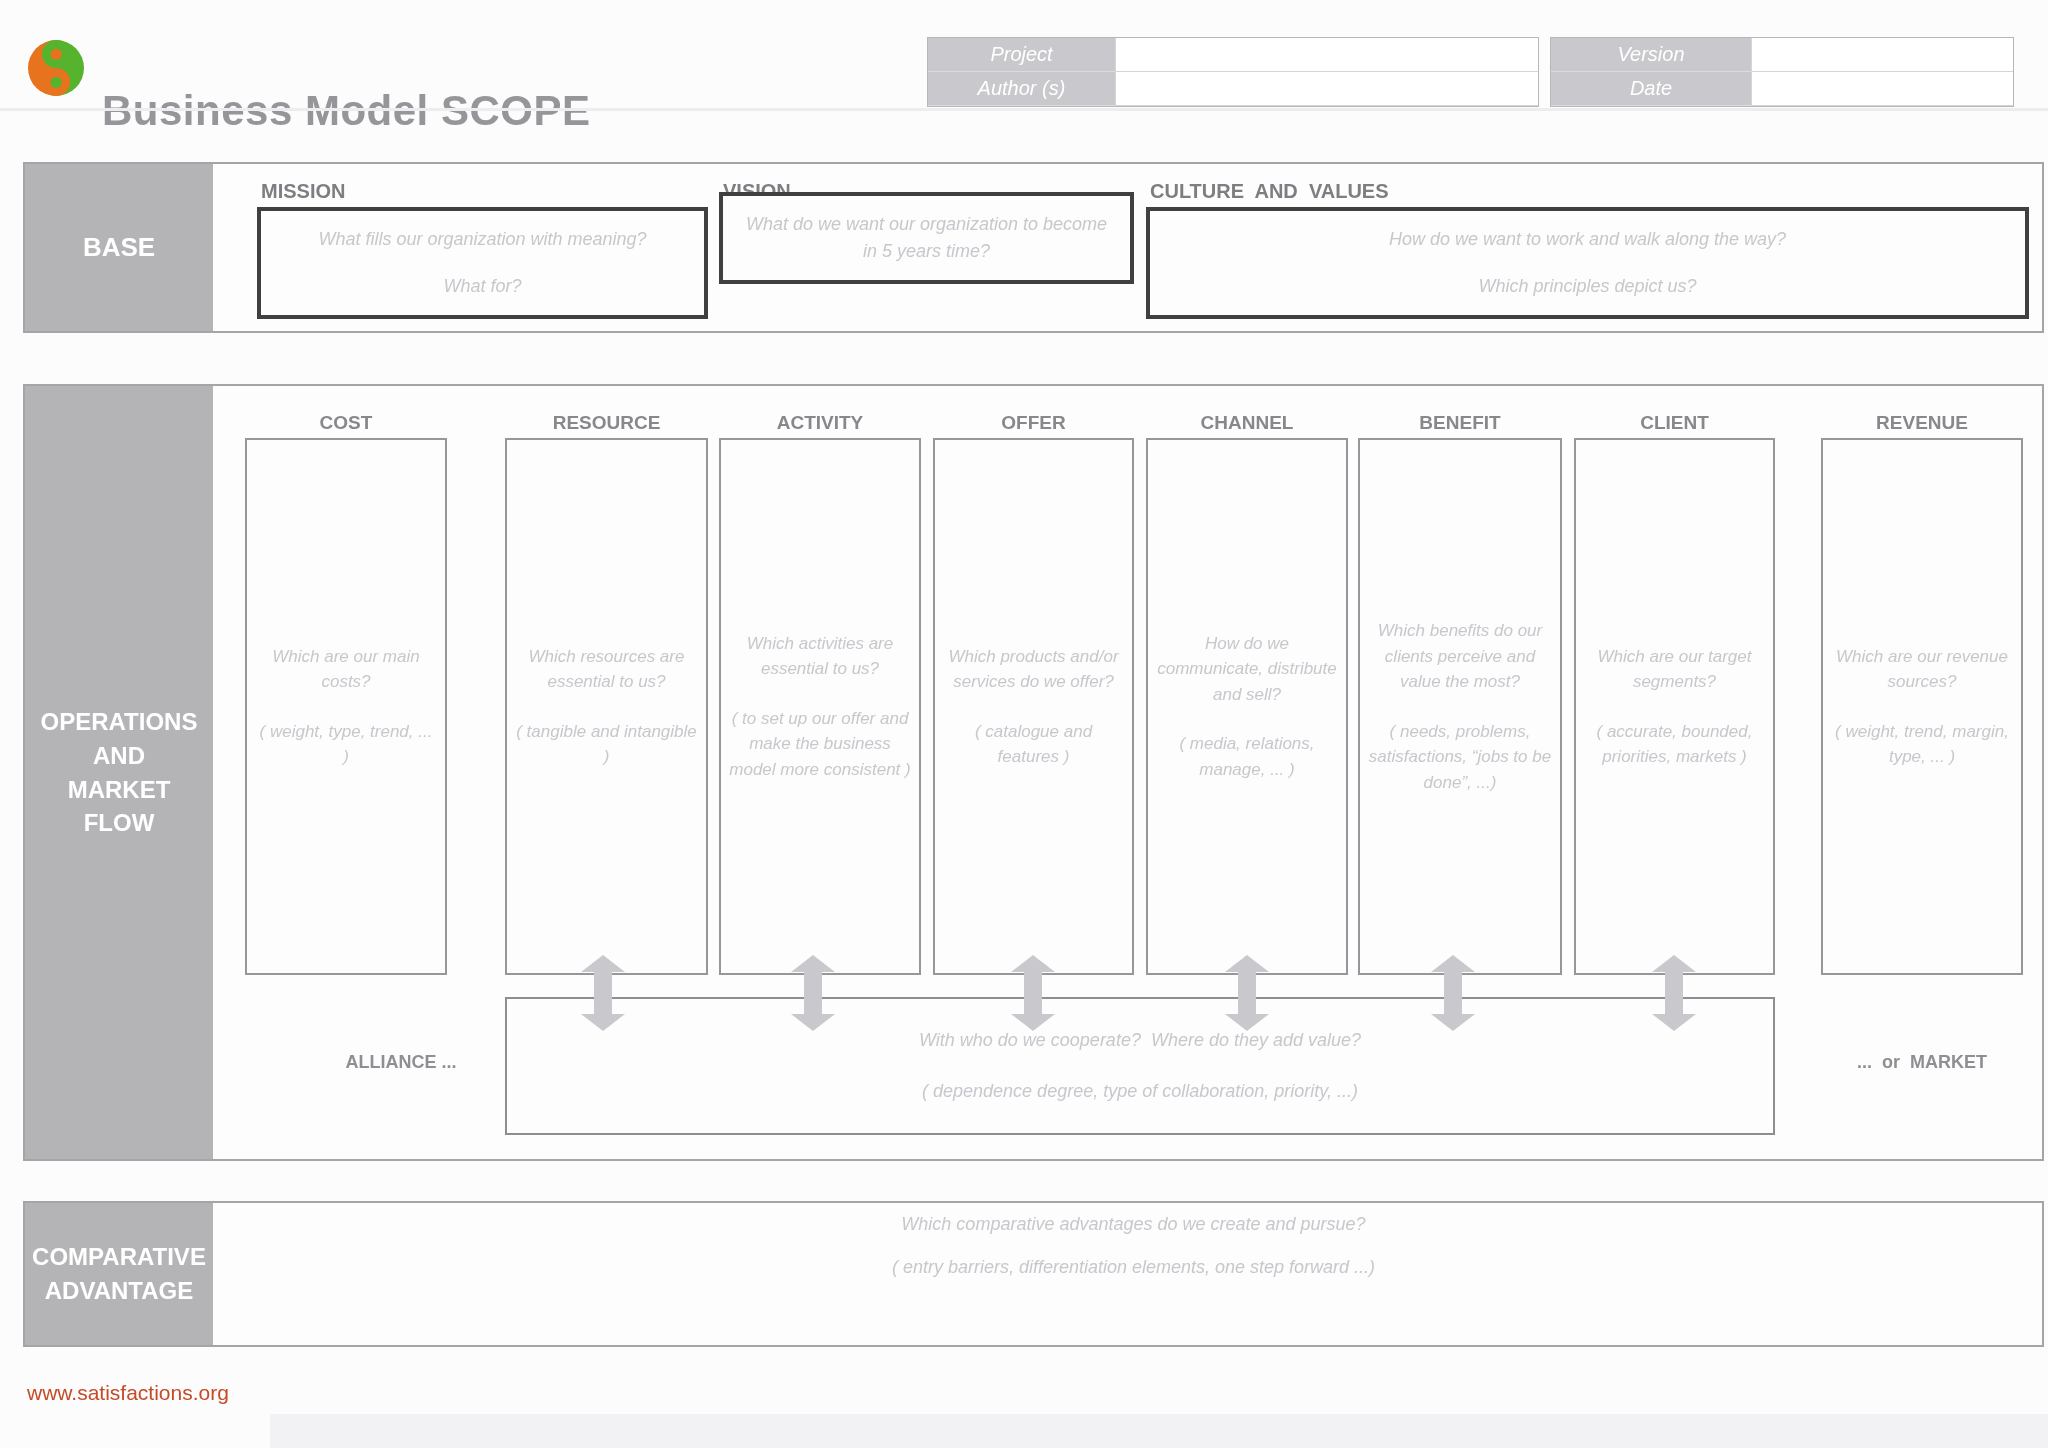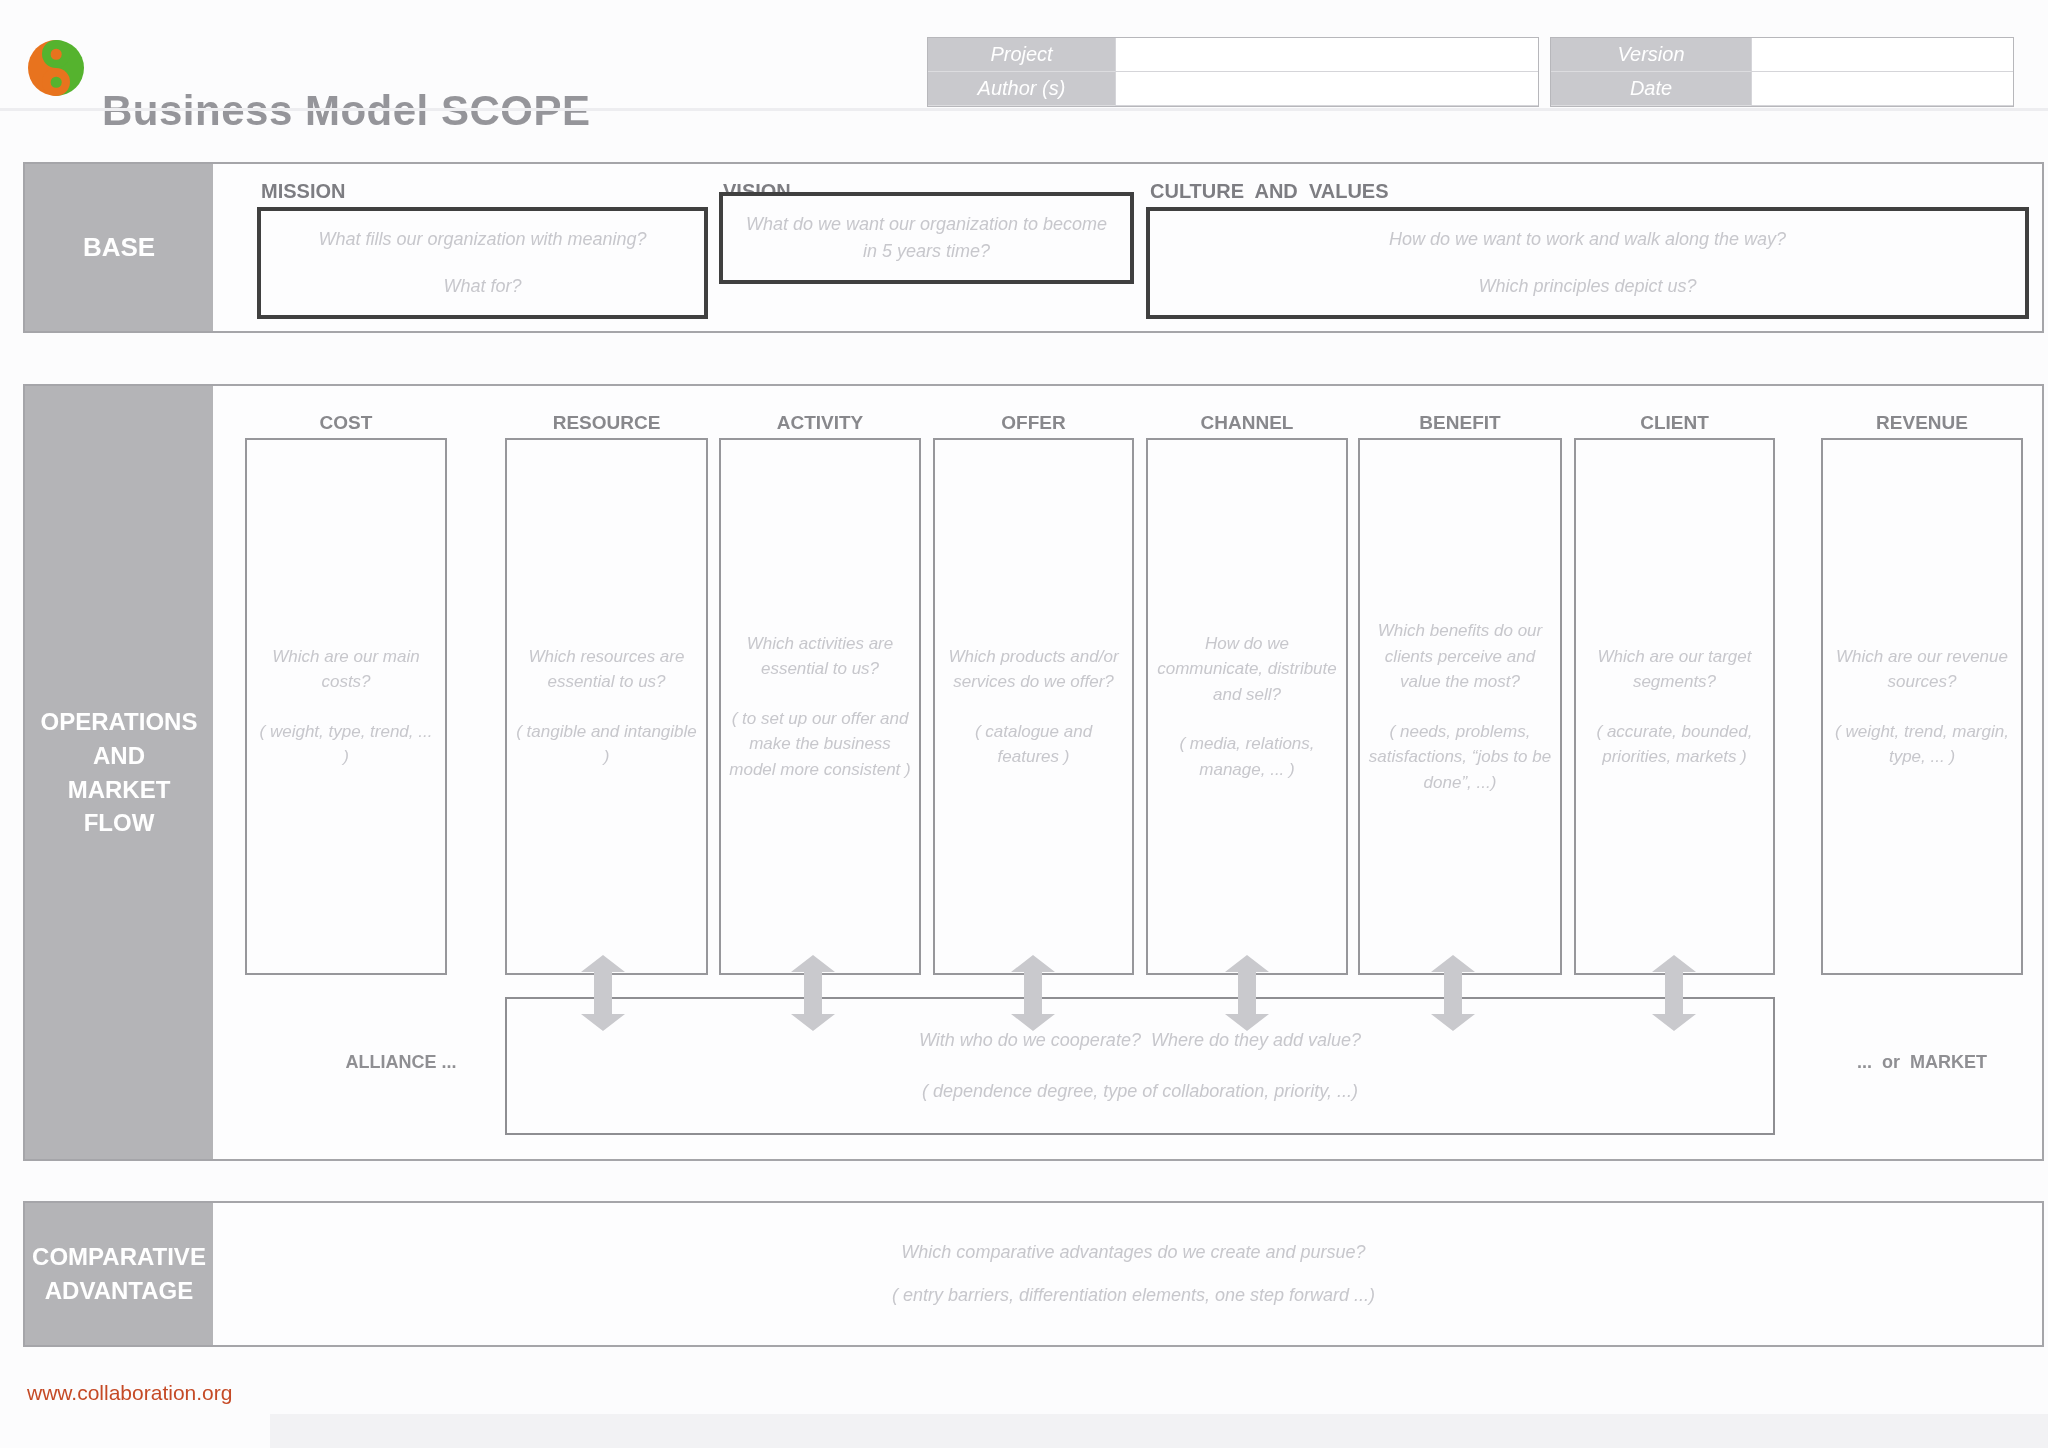--- a/index.html
+++ b/index.html
@@ -66,21 +66,21 @@
   .alliance-box .ph{white-space:pre;margin:12px 0;}
   .flow-label{position:absolute;top:666px;font-weight:bold;font-size:18px;color:#8f8f93;
               text-align:center;white-space:pre;}
   .lbl-alliance{left:276px;width:200px;}
   .lbl-rivalry{left:1796px;width:202px;}
   .arrow{position:absolute;top:569px;width:44px;height:76px;z-index:2;}
   .arrow svg{display:block;width:100%;height:100%;}
 
   
   .comp-text{position:absolute;left:188px;right:0;top:0;bottom:0;display:flex;flex-direction:column;
-             align-items:center;justify-content:center;text-align:center;padding-left:12px;}
+             align-items:center;justify-content:flex-start;text-align:center;padding-left:12px;}
   .comp-text .ph{white-space:pre;margin:8px 0;}
 
   .footer-link{position:absolute;left:27px;top:1381px;font-size:21px;color:#c54a26;text-decoration:none;}
   .bottom-strip{position:absolute;left:270px;top:1414px;right:0;bottom:0;background:#f2f2f4;}
 </style>
 </head>
 <body>
 
 <div class="canvas">
 
@@ -224,15 +224,15 @@
 
   <div class="section sec-comp">
     <div class="side">COMPARATIVE
 ADVANTAGE</div>
     <div class="comp-text">
       <div class="ph">Which comparative advantages do we create and pursue?</div>
       <div class="ph">( entry barriers, differentiation elements, one step forward ...)</div>
     </div>
   </div>
 
-  <a class="footer-link" href="#">www.collaboration.org</a>
+  <a class="footer-link" href="#">www.satisfactions.org</a>
   <div class="bottom-strip"></div>
 </div>
 
 </body></html>

